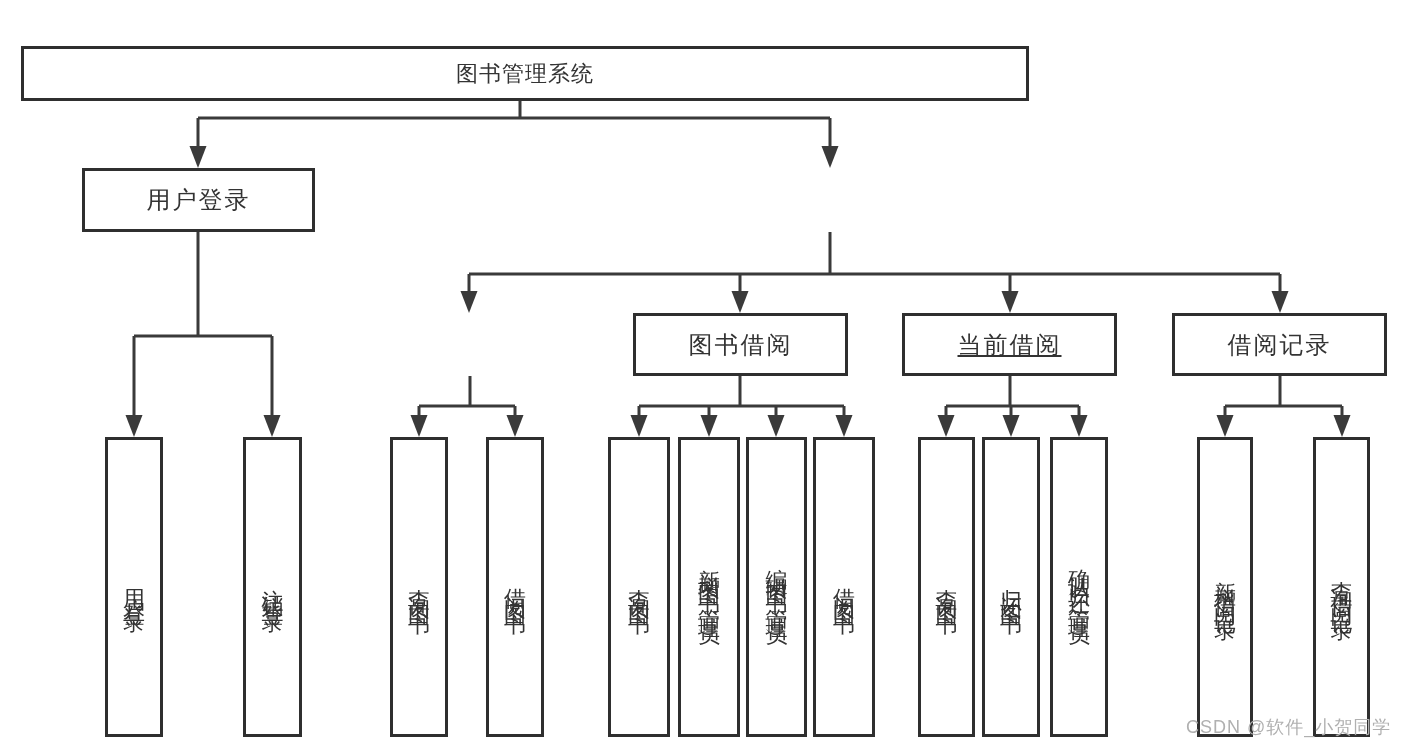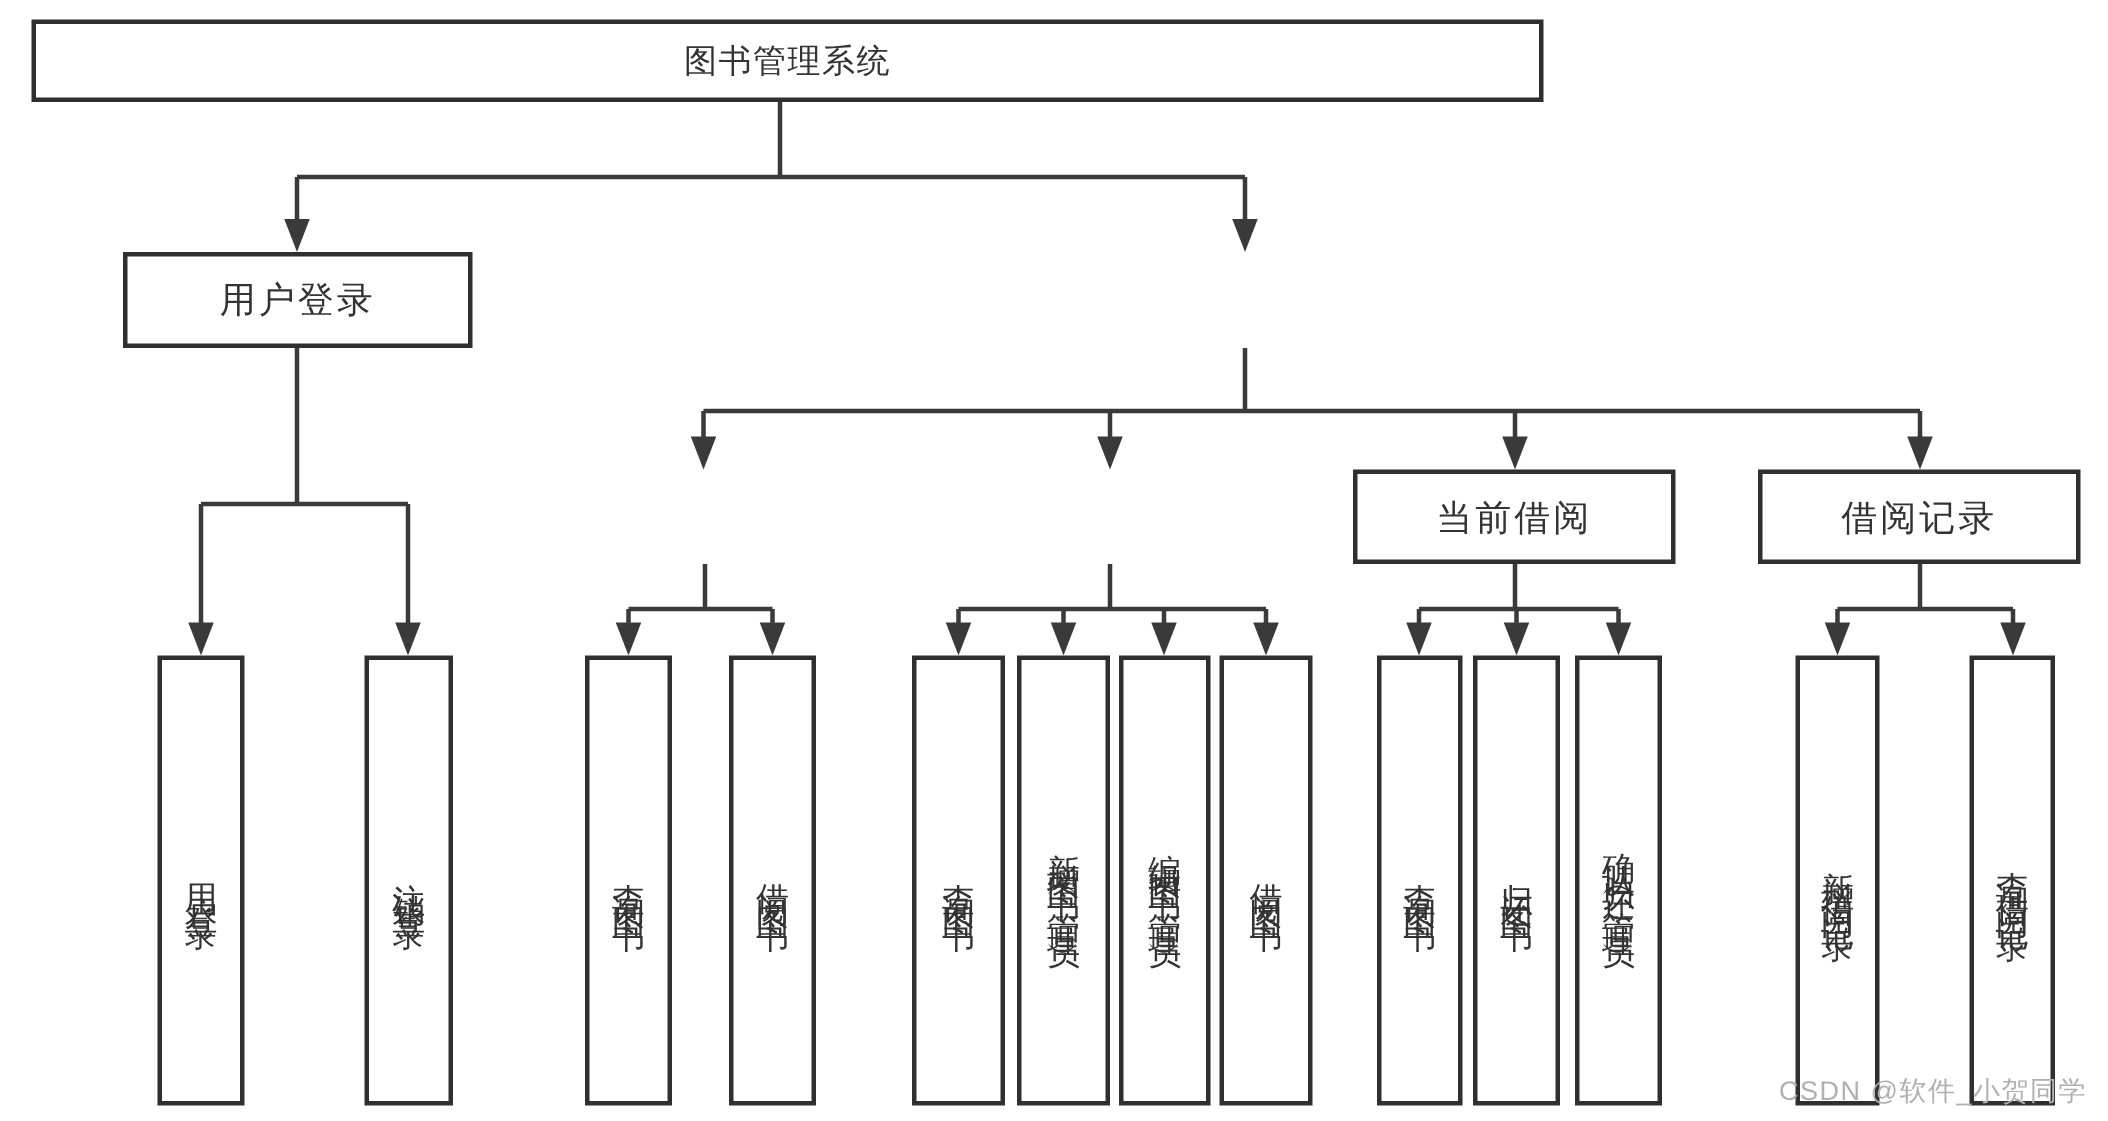--- a/index.html
+++ b/index.html
@@ -26,21 +26,21 @@
   .node{
     position:absolute;
     box-sizing:border-box;
     background:var(--box-fill);
     border:3px solid var(--border-color);
     display:flex;align-items:center;justify-content:center;
     color:var(--text-color);
     text-align:center;
     white-space:nowrap;
   }
-  .node-root{font-size:22px;letter-spacing:1px;}
+  .node-root{font-size:22px;letter-spacing:1px;margin-top:33px;}
   .node-h{font-size:24px;letter-spacing:2px;}
   .leaf span{
     writing-mode:vertical-rl;
     text-orientation:mixed;
     font-size:22px;
     letter-spacing:8px;
     white-space:nowrap;
   }
   .watermark{
     position:absolute;
@@ -100,21 +100,24 @@
   </svg>
 
   <div class="node node-root" style="left:21px;top:13px;width:1008px;height:55px;">
     <span>图书管理系统</span>
   </div>
 
   <div class="node node-h" style="left:82px;top:168px;width:233px;height:64px;">
     <span>用户登录</span>
   </div>
 
-  <div class="node node-h" style="left:902px;top:313px;width:215px;height:63px;">
+  <div class="node node-h" style="left:633px;top:313px;width:215px;height:63px;">
+    <span>图书借阅</span>
+  </div>
+  <div class="node node-h" style="left:902px;top:313px;width:215px;height:63px;text-decoration:underline;">
     <span>当前借阅</span>
   </div>
   <div class="node node-h" style="left:1172px;top:313px;width:215px;height:63px;">
     <span>借阅记录</span>
   </div>
 
   <div class="node leaf" style="left:105px;top:437px;width:58px;height:300px;">
     <span>用户登录</span>
   </div>
   <div class="node leaf" style="left:243px;top:437px;width:59px;height:300px;">

